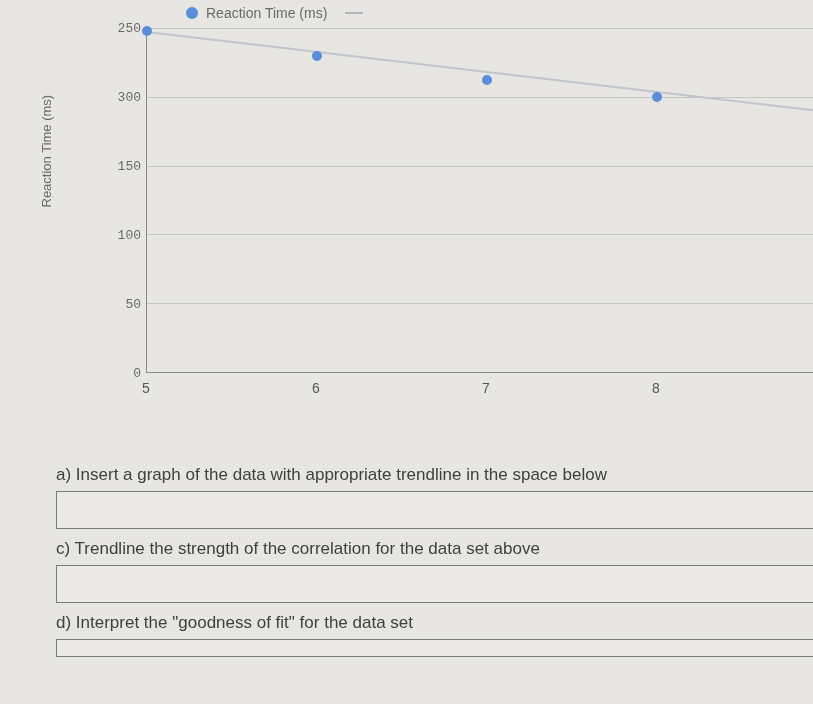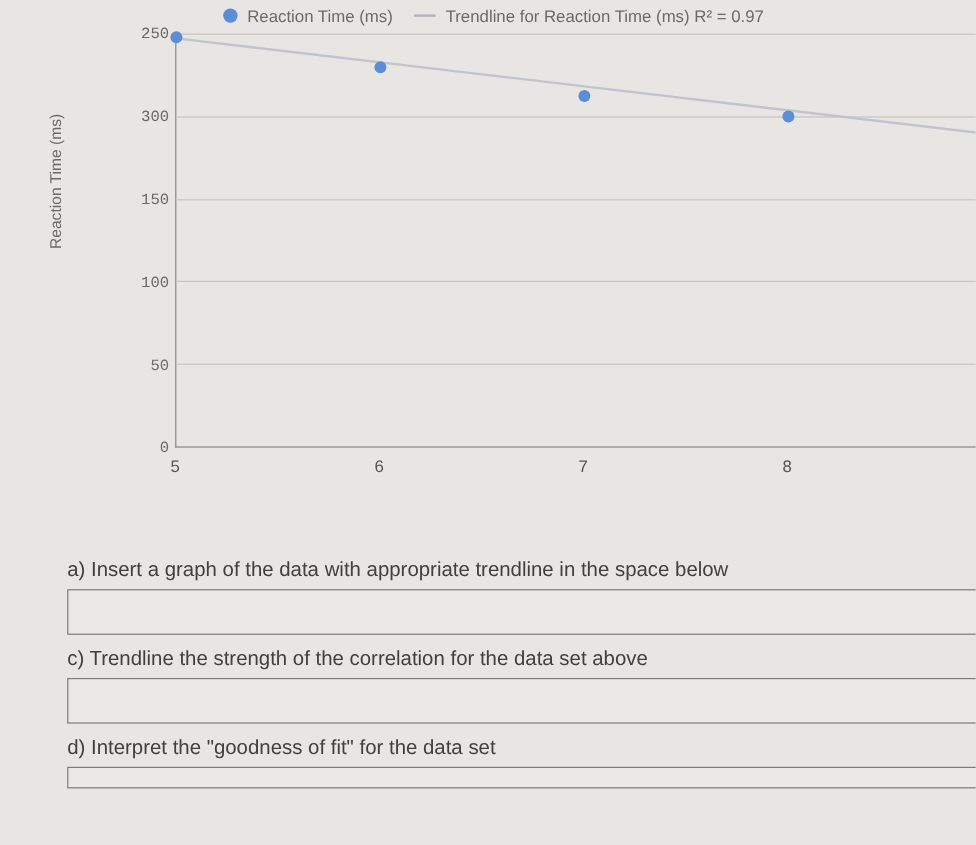--- a/index.html
+++ b/index.html
@@ -127,21 +127,20 @@
   </style>
 </head>
 <body>
 
 <div class="chart-container">
 
   <div class="legend">
     <span class="legend-dot"></span>
     <span>Reaction Time (ms)</span>
     <span class="legend-line"></span>
-    <span>Trendline for Reaction Time (ms) R² = 0.97</span>
   </div>
 
   <div class="y-axis-label">Reaction Time (ms)</div>
 
   <div class="plot-area">
 
     <div class="gridline" style="top:0%"></div>
     <div class="gridline" style="top:20%"></div>
     <div class="gridline" style="top:40%"></div>
     <div class="gridline" style="top:60%"></div>

